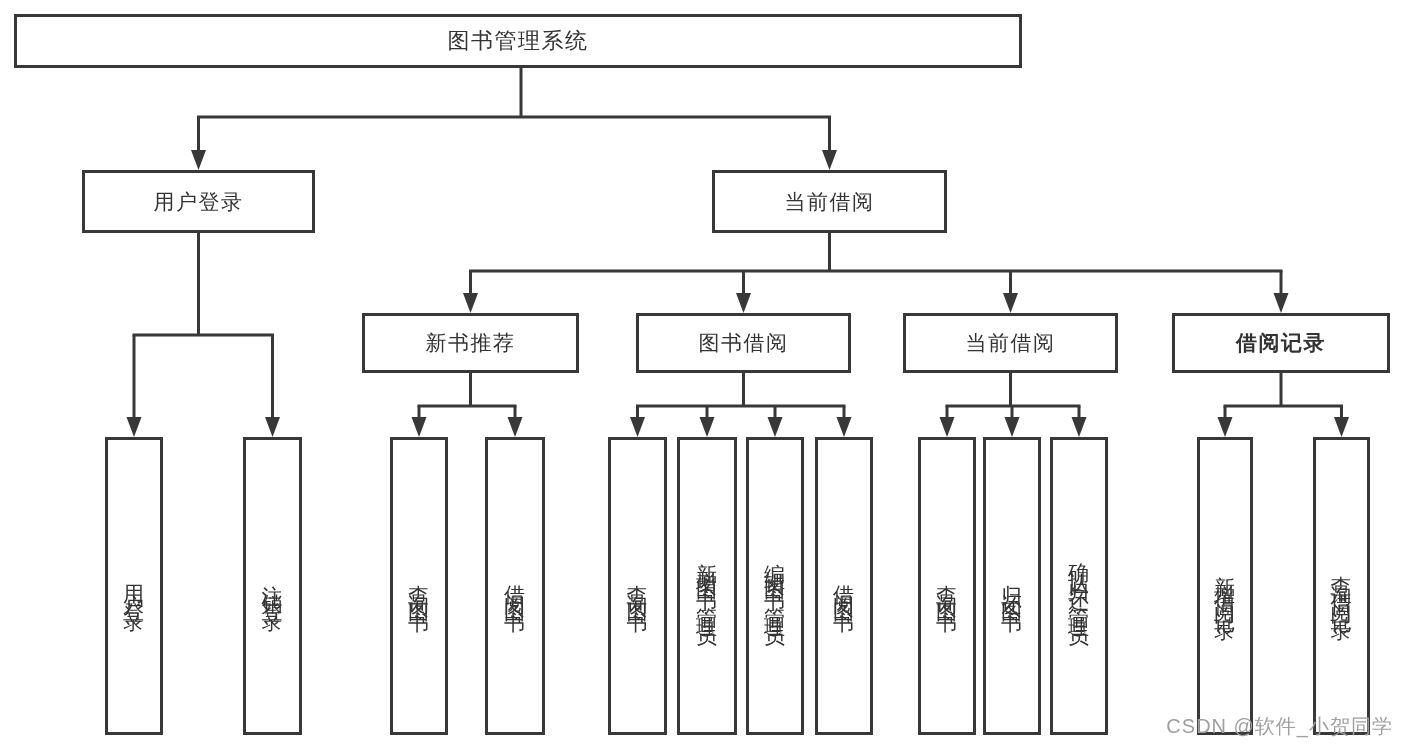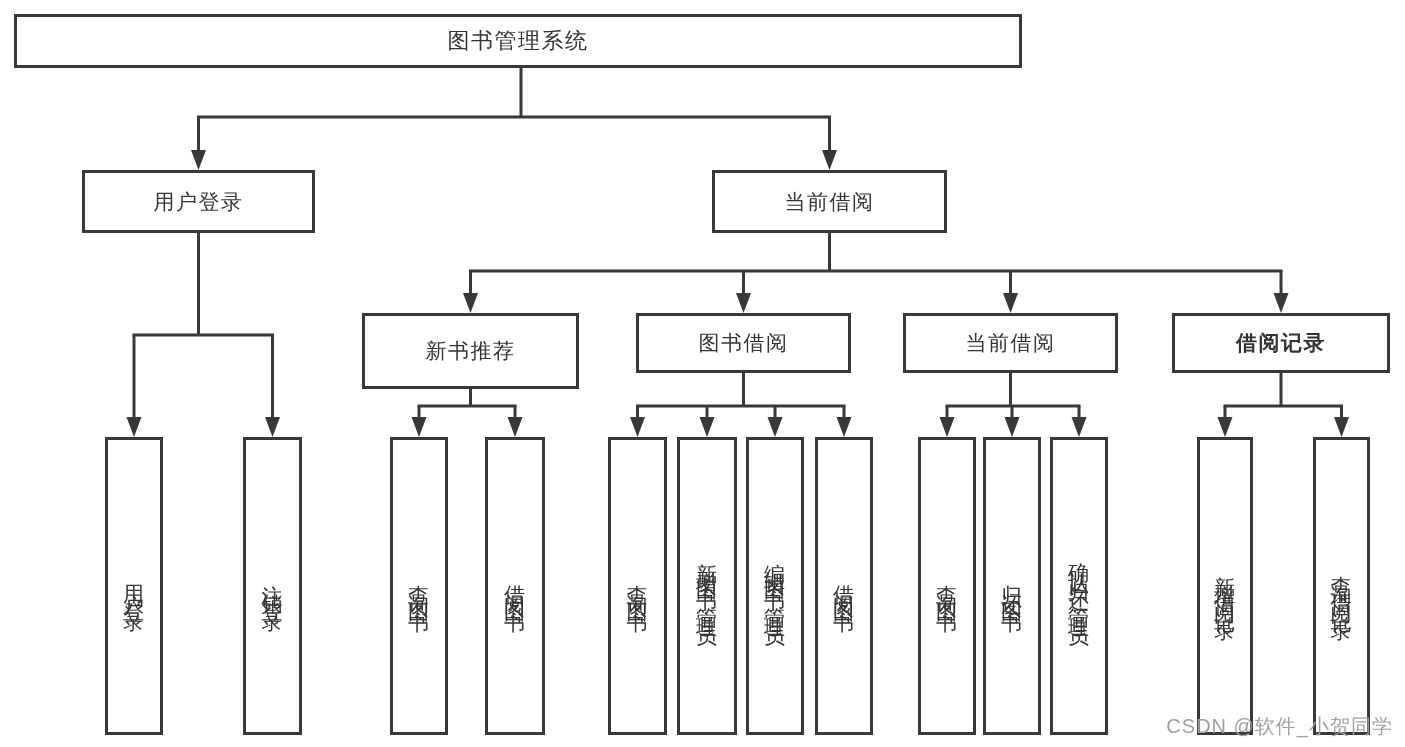--- a/index.html
+++ b/index.html
@@ -88,21 +88,21 @@
       <polygon points="1225,437 1217.5,417 1232.5,417" fill="#383838"></polygon>
       <line x1="1341.5" y1="406" x2="1341.5" y2="421" stroke="#383838" stroke-width="3"></line>
       <polygon points="1341.5,437 1334,417 1349,417" fill="#383838"></polygon>
     </svg>
 
   <div class="hnode root" style="left:14px;top:14px;width:1008px;height:54px;">图书管理系统</div>
 
   <div class="hnode" style="left:82px;top:170px;width:233px;height:63px;">用户登录</div>
   <div class="hnode" style="left:712px;top:170px;width:235px;height:63px;">当前借阅</div>
 
-  <div class="hnode" style="left:362px;top:313px;width:217px;height:76px;">新书推荐</div>
+  <div class="hnode" style="left:362px;top:313px;width:217px;height:60px;">新书推荐</div>
   <div class="hnode" style="left:903px;top:313px;width:215px;height:60px;">当前借阅</div>
   <div class="hnode" style="left:636px;top:313px;width:215px;height:60px;">图书借阅</div>
   <div class="hnode" style="left:1172px;top:313px;width:218px;height:60px;font-weight:bold;">借阅记录</div>
 
   <div class="vnode" style="left:105px;top:437px;width:58px;height:298px;">
     <span>用户登录</span>
   </div>
   <div class="vnode" style="left:243px;top:437px;width:59px;height:298px;">
     <span>注销登录</span>
   </div>

